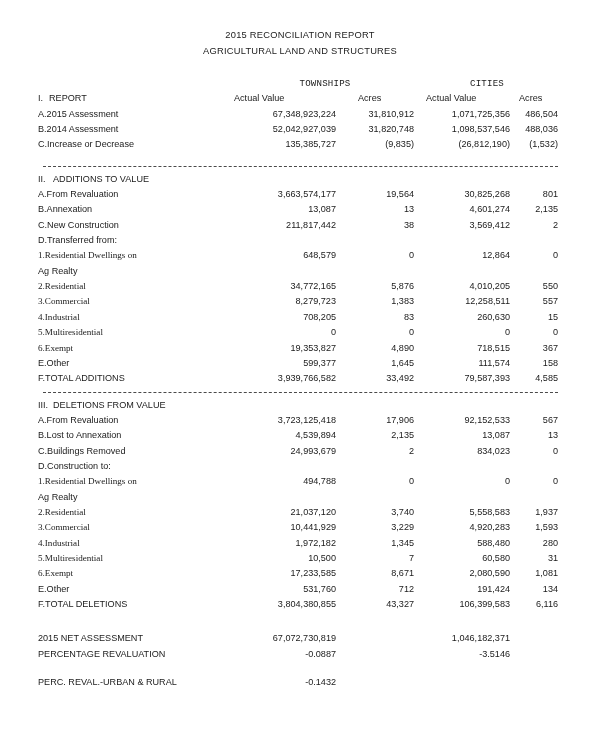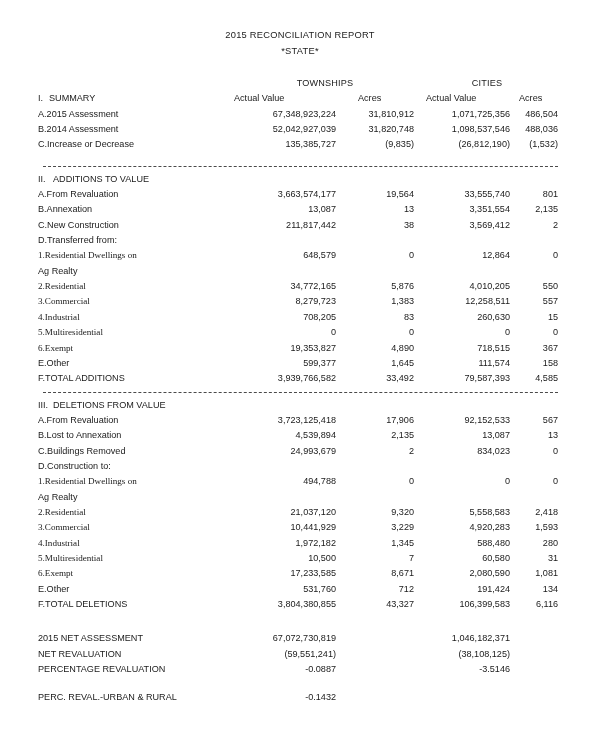--- a/index.html
+++ b/index.html
@@ -66,20 +66,21 @@
   }
   td.num.tval { padding-right: 2px; }
   td.num.tacr { padding-right: 2px; }
   td.num.cval { padding-right: 2px; }
   td.num.cacr { padding-right: 0px; }
 
   
   td.grouphead {
     text-align: center;
     letter-spacing: 0.2px;
+    font-family: Liberation Mono, monospace;
   }
   
   td.colhead { text-align: left; }
 
   
   .lvl-roman   { padding-left: 0px; }
   .lvl-alpha   { padding-left: 19px; }
   .lvl-num     { padding-left: 25px; font-family: Liberation Serif, serif; }
   .lvl-cont    { padding-left: 37px; }
   .lvl-plain   { padding-left: 19px; }
@@ -110,40 +111,40 @@
     border-top: 1px dashed #4a4a4a;
   }
 </style>
 </head>
 <body>
 
 <div class="page">
 
   <div class="titles">
     <div class="tline">2015 RECONCILIATION REPORT</div>
-    <div class="tline">*STATE*</div>
+    <div class="tline">AGRICULTURAL LAND AND STRUCTURES</div>
   </div>
 
   <div class="sheet">
     <table class="grid">
       <colgroup>
         <col class="c-label">
           <col class="c-tval">
           <col class="c-tacr">
           <col class="c-cval">
           <col class="c-cacr">
       </colgroup>
       <tbody id="tbody">
           <tr>
             <td class="label"></td>
             <td class="grouphead" colspan="2">TOWNSHIPS</td>
             <td class="grouphead" colspan="2">CITIES</td>
           </tr>
           <tr>
-            <td class="label lvl-roman"><span class="roman-num">I.</span><span>SUMMARY</span></td>
+            <td class="label lvl-roman"><span class="roman-num">I.</span><span>REPORT</span></td>
             <td class="colhead">Actual Value</td>
             <td class="colhead" style="padding-left: 20px;">Acres</td>
             <td class="colhead" style="padding-left: 10px;">Actual Value</td>
             <td class="colhead" style="padding-left: 7px;">Acres</td>
           </tr>
           <tr>
             <td class="label lvl-alpha">A.2015 Assessment</td>
             <td class="num tval">67,348,923,224</td>
             <td class="num tacr">31,810,912</td>
             <td class="num cval">1,071,725,356</td>
@@ -175,28 +176,28 @@
             <td class="label lvl-roman"><span class="roman-num wide">II.</span><span>ADDITIONS TO VALUE</span></td>
             <td class="num"></td>
             <td class="num"></td>
             <td class="num"></td>
             <td class="num"></td>
           </tr>
           <tr>
             <td class="label lvl-alpha">A.From Revaluation</td>
             <td class="num tval">3,663,574,177</td>
             <td class="num tacr">19,564</td>
-            <td class="num cval">33,555,740</td>
+            <td class="num cval">30,825,268</td>
             <td class="num cacr">801</td>
           </tr>
           <tr>
             <td class="label lvl-alpha">B.Annexation</td>
             <td class="num tval">13,087</td>
             <td class="num tacr">13</td>
-            <td class="num cval">3,351,554</td>
+            <td class="num cval">4,601,274</td>
             <td class="num cacr">2,135</td>
           </tr>
           <tr>
             <td class="label lvl-alpha">C.New Construction</td>
             <td class="num tval">211,817,442</td>
             <td class="num tacr">38</td>
             <td class="num cval">3,569,412</td>
             <td class="num cacr">2</td>
           </tr>
           <tr>
@@ -319,23 +320,23 @@
           <tr>
             <td class="label lvl-cont">Ag Realty</td>
             <td class="num tval"></td>
             <td class="num tacr"></td>
             <td class="num cval"></td>
             <td class="num cacr"></td>
           </tr>
           <tr>
             <td class="label lvl-num">2.Residential</td>
             <td class="num tval">21,037,120</td>
-            <td class="num tacr">9,320</td>
+            <td class="num tacr">3,740</td>
             <td class="num cval">5,558,583</td>
-            <td class="num cacr">2,418</td>
+            <td class="num cacr">1,937</td>
           </tr>
           <tr>
             <td class="label lvl-num">3.Commercial</td>
             <td class="num tval">10,441,929</td>
             <td class="num tacr">3,229</td>
             <td class="num cval">4,920,283</td>
             <td class="num cacr">1,593</td>
           </tr>
           <tr>
             <td class="label lvl-num">4.Industrial</td>
@@ -376,27 +377,20 @@
             <td colspan="5"></td>
           </tr>
           <tr>
             <td class="label lvl-plain">2015 NET ASSESSMENT</td>
             <td class="num tval">67,072,730,819</td>
             <td class="num tacr"></td>
             <td class="num cval">1,046,182,371</td>
             <td class="num cacr"></td>
           </tr>
           <tr>
-            <td class="label lvl-plain">NET REVALUATION</td>
-            <td class="num tval">(59,551,241)</td>
-            <td class="num tacr"></td>
-            <td class="num cval">(38,108,125)</td>
-            <td class="num cacr"></td>
-          </tr>
-          <tr>
             <td class="label lvl-plain">PERCENTAGE REVALUATION</td>
             <td class="num tval">-0.0887</td>
             <td class="num tacr"></td>
             <td class="num cval">-3.5146</td>
             <td class="num cacr"></td>
           </tr>
           <tr class="sp-md">
             <td colspan="5"></td>
           </tr>
           <tr>

